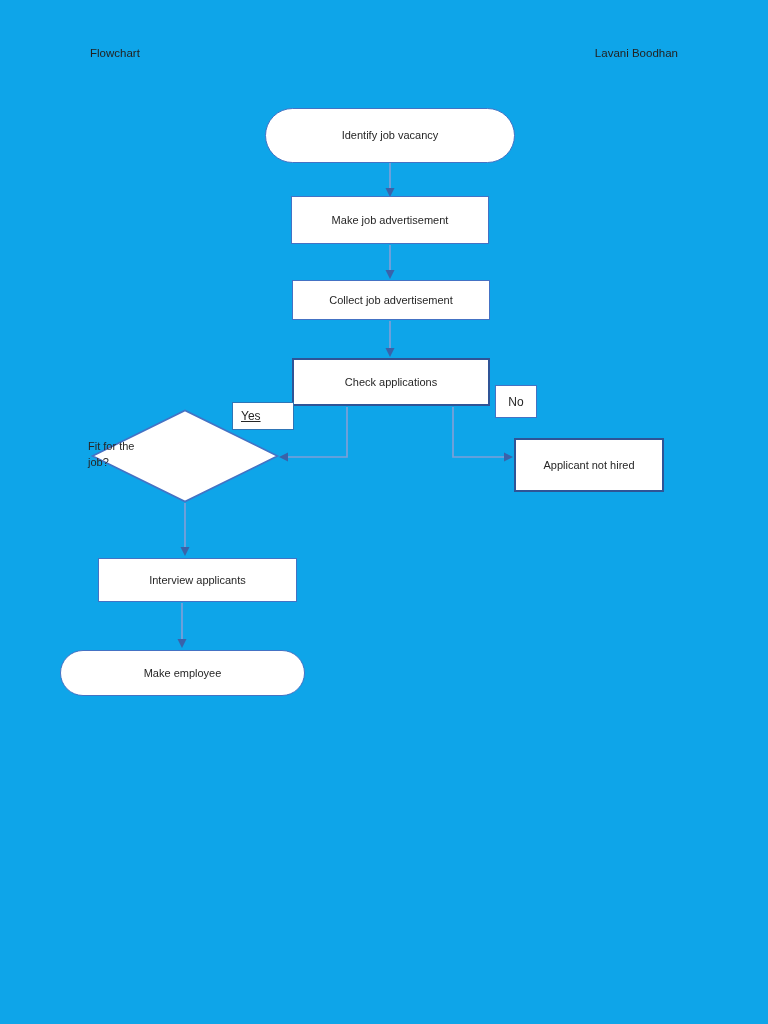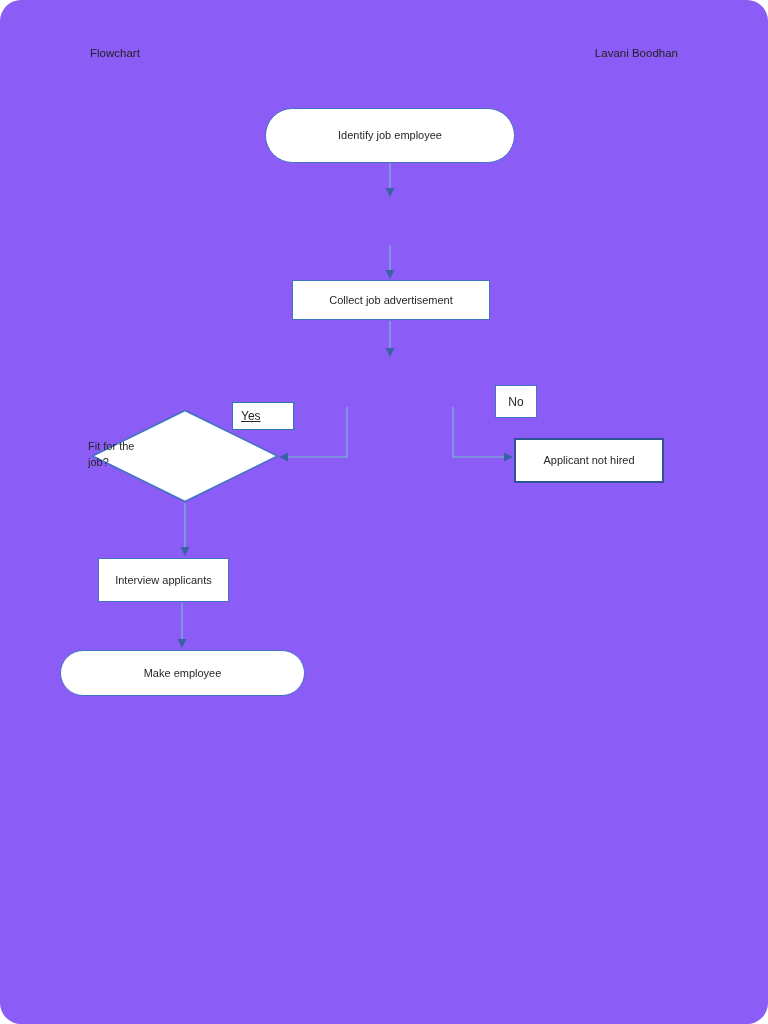--- a/index.html
+++ b/index.html
@@ -1,24 +1,23 @@
 <!DOCTYPE html>
 <html><head>
 <meta charset="utf-8">
 <style>
   html, body { margin: 0; padding: 0; background: #ffffff; }
   .page {
     position: relative;
     width: 768px;
     height: 1024px;
-    background: #8b5cf6;
+    background: #0ea5e9;
     overflow: hidden;
     font-family: "Liberation Sans", sans-serif;
     color: #262626;
-    border-radius: 21px;
   }
   .hdr {
     position: absolute;
     top: 47px;
     font-size: 11.5px;
     color: #222222;
     white-space: nowrap;
   }
   .hdr-left  { left: 90px; }
   .hdr-right { right: 90px; }
@@ -38,22 +37,22 @@
     box-sizing: border-box;
     z-index: 2;
   }
   .outline      { border: 1.6px solid #4472C4; }
   .outline-dark { border: 2.4px solid #2F5496; }
 
   .node-identify  { left: 265px; top: 108px; width: 250px; height: 55px; border-radius: 28px; }
   .node-advertise { left: 291px; top: 196px; width: 198px; height: 48px; }
   .node-collect   { left: 292px; top: 280px; width: 198px; height: 40px; }
   .node-check     { left: 292px; top: 358px; width: 198px; height: 48px; }
-  .node-nothired  { left: 514px; top: 438px; width: 150px; height: 45px; border-width: 2px; }
-  .node-interview { left: 98px;  top: 558px; width: 131px; height: 44px; }
+  .node-nothired  { left: 514px; top: 438px; width: 150px; height: 54px; border-width: 2px; }
+  .node-interview { left: 98px;  top: 558px; width: 199px; height: 44px; }
   .node-hire      { left: 60px;  top: 650px; width: 245px; height: 46px; border-radius: 23px; }
 
   .label-box {
     position: absolute;
     background: #ffffff;
     box-sizing: border-box;
     font-size: 12px;
     color: #262626;
     display: flex;
     align-items: center;
@@ -123,28 +122,34 @@
       <polygon points="185,556 180.5,547 189.5,547" fill="#3A62A9"></polygon>
     </g>
 
     <g>
       <line x1="182" y1="603" x2="182" y2="640" stroke="#7D9FD8" stroke-width="1.7"></line>
       <polygon points="182,648 177.5,639 186.5,639" fill="#3A62A9"></polygon>
     </g>
   </svg>
 
   <div class="shape outline node-identify">
-    <span>Identify job employee</span>
+    <span>Identify job vacancy</span>
   </div>
 
+  <div class="shape outline node-advertise">
+    <span>Make job advertisement</span>
+  </div>
 
   <div class="shape outline node-collect">
     <span>Collect job advertisement</span>
   </div>
 
+  <div class="shape outline-dark node-check">
+    <span>Check applications</span>
+  </div>
 
   <div class="label-box node-yes">
     <span>Yes</span>
   </div>
 
   <div class="label-box node-no">
     <span>No</span>
   </div>
 
   <div class="diamond-label">Fit for the job?</div>

